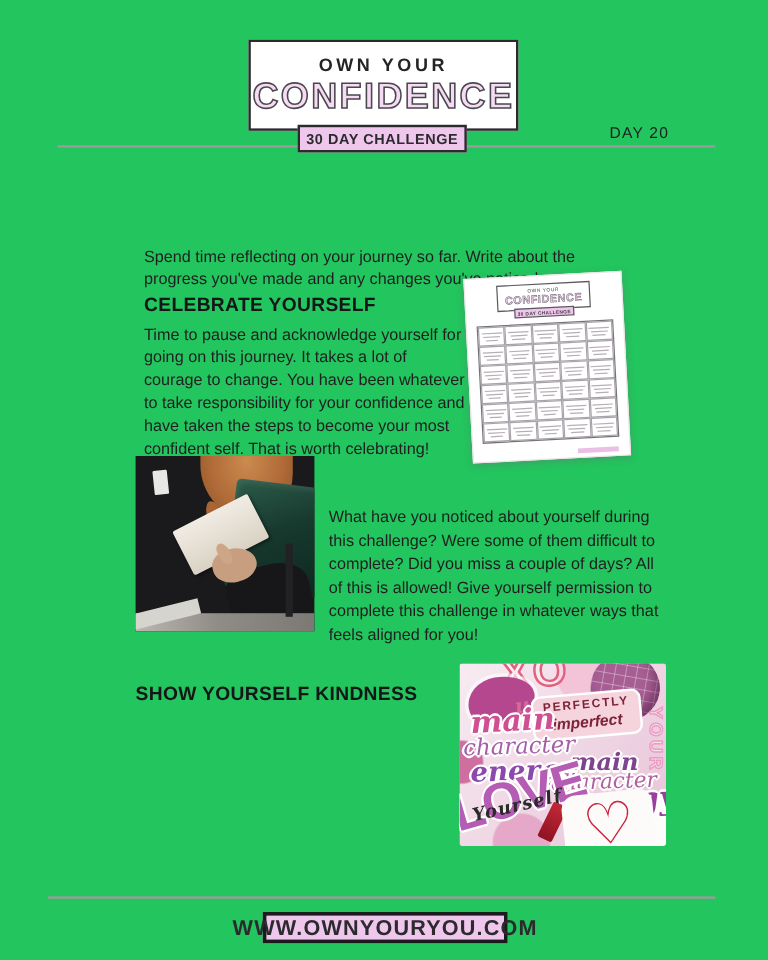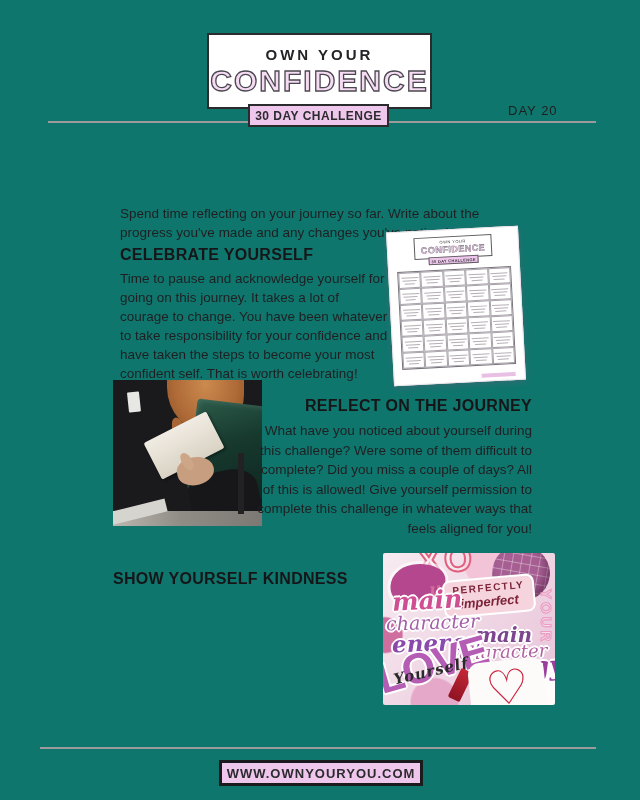--- a/index.html
+++ b/index.html
@@ -1,19 +1,19 @@
 <!DOCTYPE html>
 <html><head>
 <meta charset="utf-8">
 <style>
   * { margin:0; padding:0; box-sizing:border-box; }
   html,body { background:#fff; }
   .page {
     position:relative; width:640px; height:800px; margin:0 auto;
-    background:#0f766e; overflow:hidden;
+    background:#22c55e; overflow:hidden;
     font-family:"Liberation Sans", sans-serif; color:#1e1e20;
   }
 
   
   .header-box {
     position:absolute; top:33px; left:207px; width:225px; height:76px;
     border:2px solid #2b2b2e; background:#fff;
     display:flex; flex-direction:column; align-items:center; justify-content:flex-start;
     padding-top:11px; z-index:1;
   }
@@ -43,21 +43,21 @@
     position:absolute; top:204px; left:120px; width:412px;
     font-size:13.5px; line-height:19px; color:#1f1f21;
   }
 
   
   .sec-heading { position:absolute; font-size:16px; font-weight:700; letter-spacing:0.3px; color:#161618; }
   .sec-body { position:absolute; font-size:13.5px; line-height:19px; color:#1f1f21; }
   .h-celebrate { top:246px; left:120px; }
   .b-celebrate { top:269px; left:120px; width:270px; }
   .h-reflect { top:397px; left:262px; width:270px; text-align:right; }
-  .b-reflect { top:421px; left:256px; width:276px; text-align:right; line-height:19.5px; }
+  .b-reflect { top:421px; left:274px; width:276px; text-align:left; line-height:19.5px; }
   .h-kindness { top:570px; left:113px; }
   .b-kindness { top:593px; left:120px; width:266px; }
 
   
   .cal {
     position:absolute; top:229px; left:390px; width:132px; height:154px;
     background:#fff; transform:rotate(-3deg);
     border:1px solid #ece5ea;
     box-shadow:0 2px 6px rgba(130,85,120,0.35);
     padding-top:6px;
@@ -130,21 +130,21 @@
   .cg-yourself { left:6%; top:72%; font-size:15px; letter-spacing:1px; color:#2a2a2a; transform:rotate(-13deg); font-weight:600; }
   .cg-lipstick { left:41%; top:76%; width:13px; height:32px; background:linear-gradient(180deg,#c42837 0%, #8e1322 100%); transform:rotate(26deg); border-radius:2px; }
   .cg-heart { right:5%; bottom:-14%; width:76px; height:66px; background:#fdfbfa; border-radius:12px; transform:rotate(-6deg); display:flex; align-items:flex-start; justify-content:center; }
   .cg-heart-glyph { font-size:48px; line-height:56px; color:#cc2340; }
 
   
   .footer-badge {
     position:absolute; top:760px; left:219px; width:204px; height:26px;
     background:#efc6ec; border:3px solid #1b1b1d;
     display:flex; align-items:center; justify-content:center;
-    font-size:13px; font-weight:600; letter-spacing:1px; color:#2b2b2e;
+    font-size:18px; font-weight:600; letter-spacing:1px; color:#2b2b2e;
     text-decoration:none; cursor:pointer;
   }
 </style>
 </head>
 <body>
 
 <div class="page">
 
   <div class="header-box">
     <div class="brand-top">OWN YOUR</div>
@@ -330,21 +330,20 @@
     <div class="ph-notebook"></div>
     <div class="ph-arm"></div>
     <div class="ph-hand"></div>
     <div class="ph-thumb"></div>
     <div class="ph-pavement"></div>
     <div class="ph-snow"></div>
     <div class="ph-pole"></div>
     <div class="ph-tag"></div>
   </div>
 
-  <div class="sec-heading h-reflect">REFLECT ON THE JOURNEY</div>
   <div class="sec-body b-reflect">What have you noticed about yourself during this challenge? Were some of them difficult to complete? Did you miss a couple of days? All of this is allowed! Give yourself permission to complete this challenge in whatever ways that feels aligned for you!</div>
 
   <div class="sec-heading h-kindness">SHOW YOURSELF KINDNESS</div>
 
   <div class="collage">
     <span class="cg-xo">XO</span>
     <span class="cg-blob"></span>
     <span class="cg-disco"></span>
     <span class="cg-uce serifit">uce</span>
     <span class="cg-perfect">

